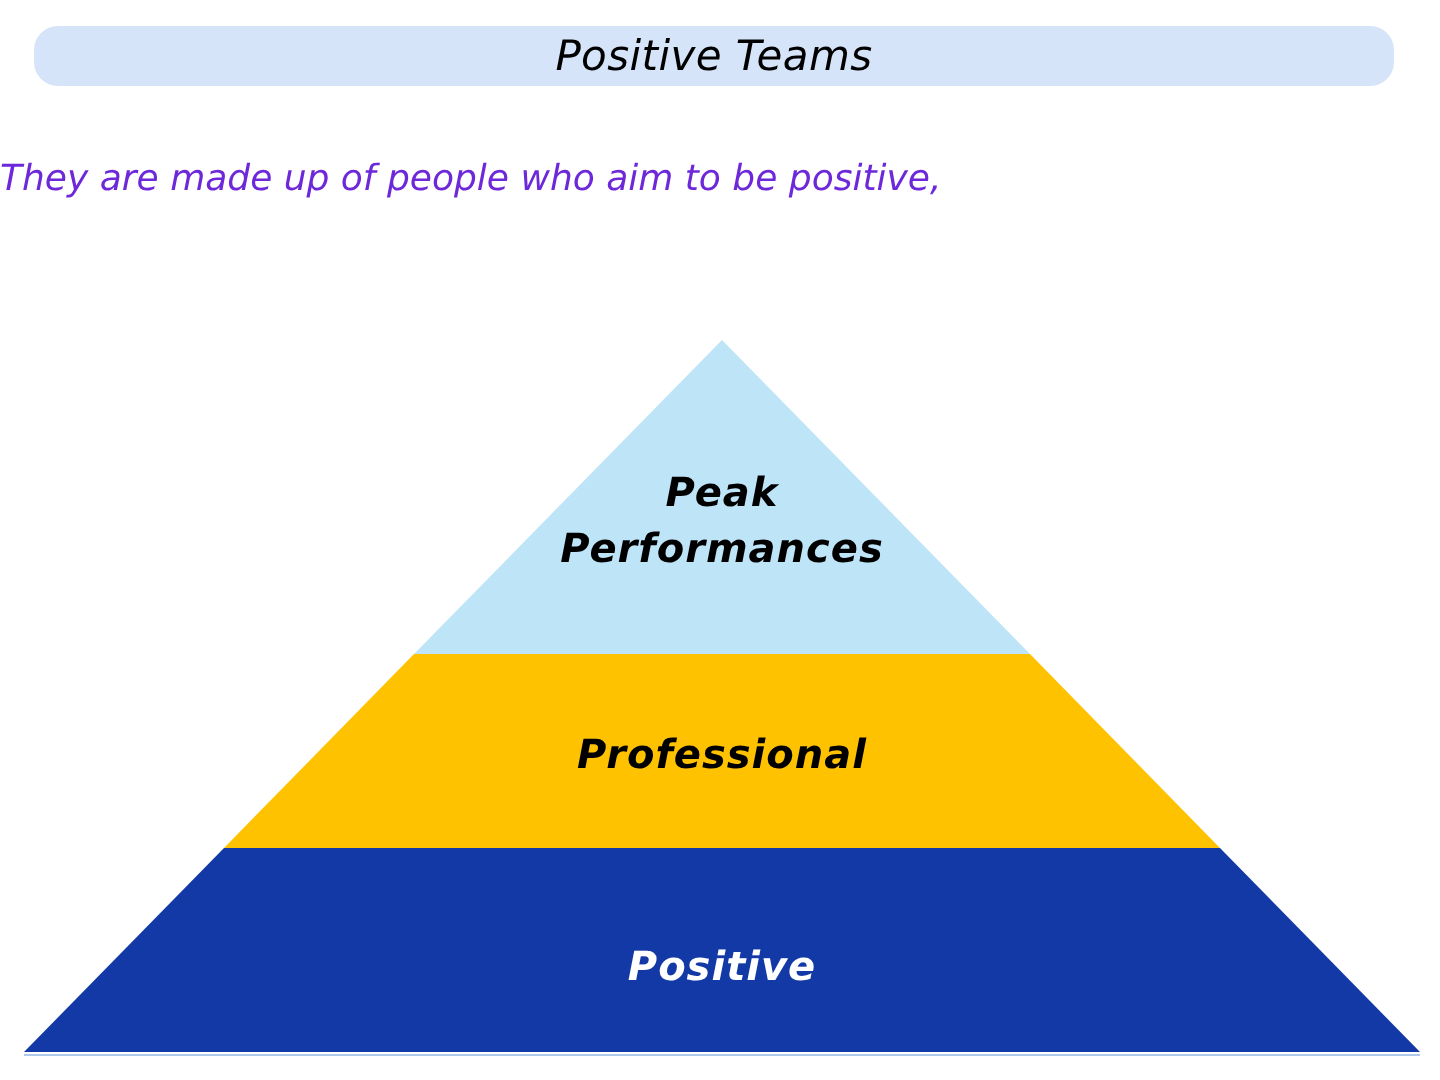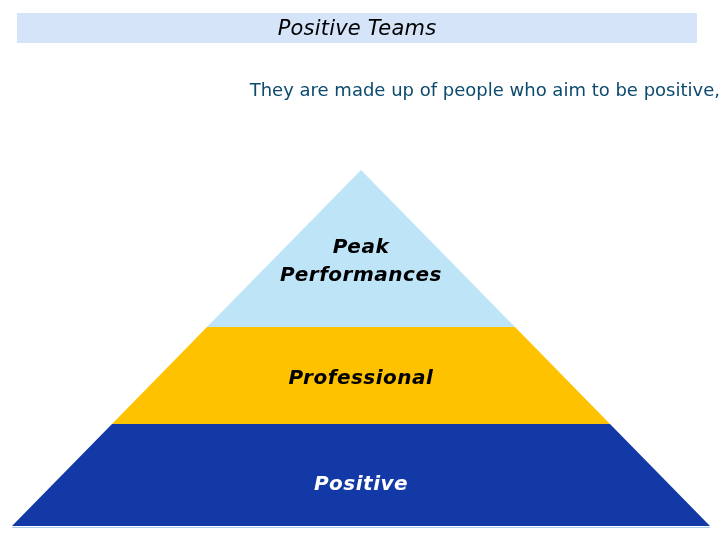--- a/index.html
+++ b/index.html
@@ -24,44 +24,45 @@
     font-style: italic;
     font-size: 21px;
     color: #000000;
     letter-spacing: 0.2px;
   }
   .subtitle {
     position: absolute;
     top: 76px;
     left: 0;
     width: 720px;
-    text-align: right;
+    text-align: left;
+    font-style: italic;
     font-size: 18px;
     line-height: 28px;
-    color: #0c4a6e;
+    color: #6d28d9;
   }
   .pyramid-svg {
     position: absolute;
     left: 0;
     top: 0;
     width: 720px;
     height: 540px;
   }
   .pyr-label {
     font-family: "DejaVu Sans", "Liberation Sans", sans-serif;
     font-style: italic;
     font-weight: 700;
     font-size: 20px;
     letter-spacing: 0.5px;
   }
 </style>
 </head>
 <body>
 
-<div class="title-bar" style="background-color: rgb(213, 228, 249);">
+<div class="title-bar" style="background-color: rgb(213, 228, 249); border-radius: 12px;">
   <span class="title-text">Positive Teams</span>
 </div>
 
 <div class="subtitle">
   <div>They are made up of people who aim to be positive,</div>
 </div>
 
 <svg class="pyramid-svg" viewBox="0 0 720 540">
 
   <polygon points="361,170 515,327 207,327" fill="#BEE4F8"></polygon>

